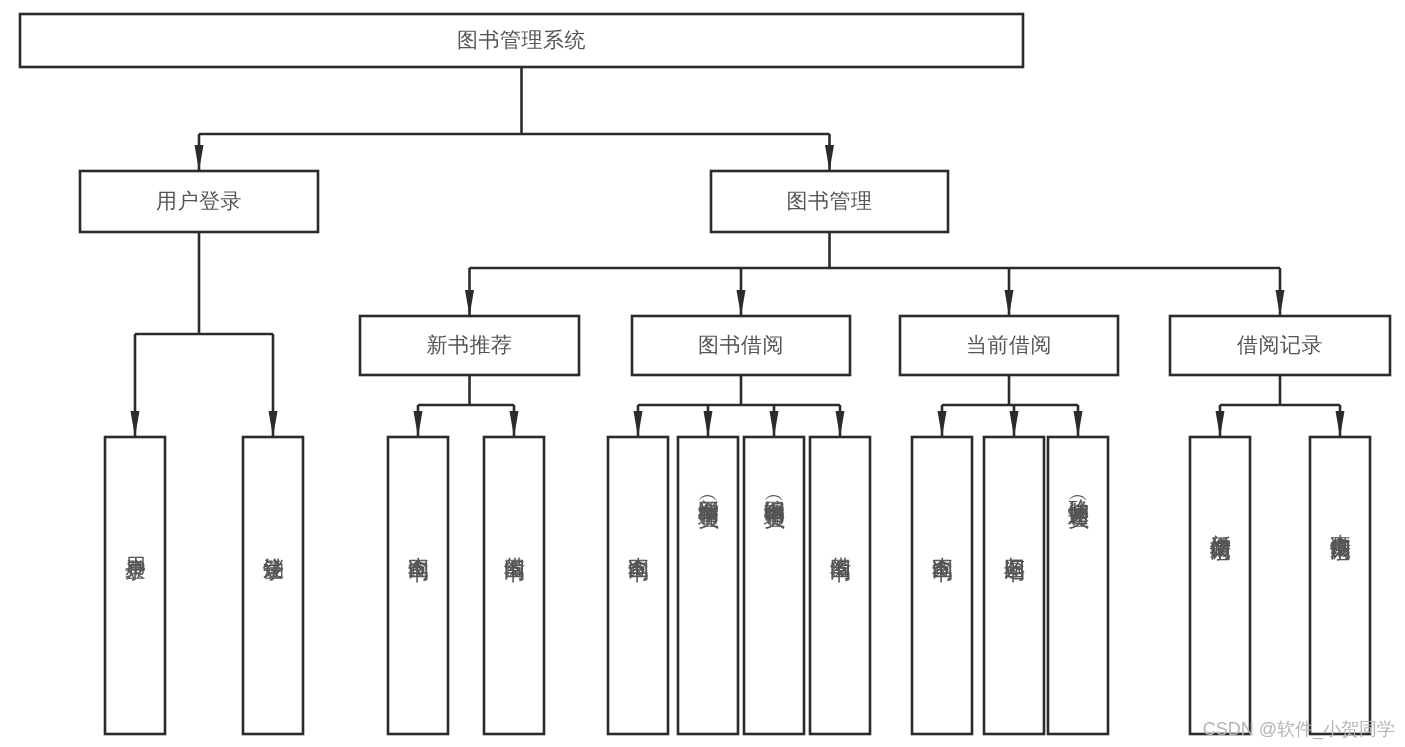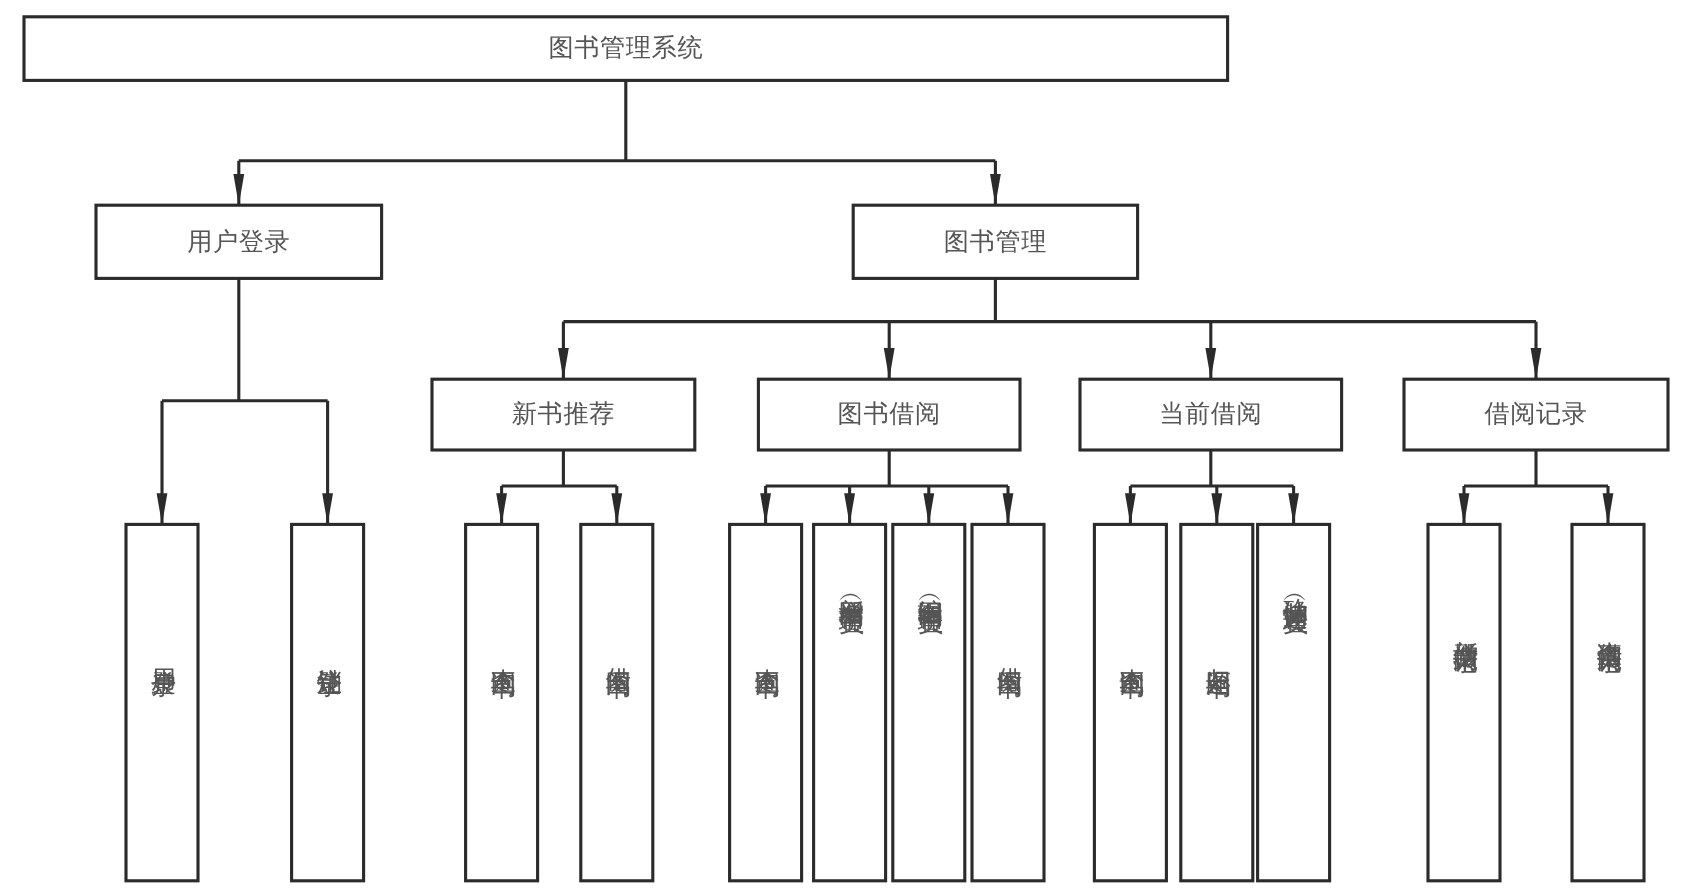--- a/index.html
+++ b/index.html
@@ -220,13 +220,14 @@
         <span class="vert-text">确认归还（管理员）</span>
       </div>
       <div class="vert-text-wrap" style="left: 1190px; top: 437px; width: 60px; height: 297px; padding-top: 80px;">
         <span class="vert-text">新增借阅记录</span>
       </div>
       <div class="vert-text-wrap" style="left: 1310px; top: 437px; width: 60px; height: 297px; padding-top: 80px;">
         <span class="vert-text">查询借阅记录</span>
       </div>
     </div>
 
+  <div id="watermark">CSDN @软件_小贺同学</div>
 </div>
 
 </body></html>

